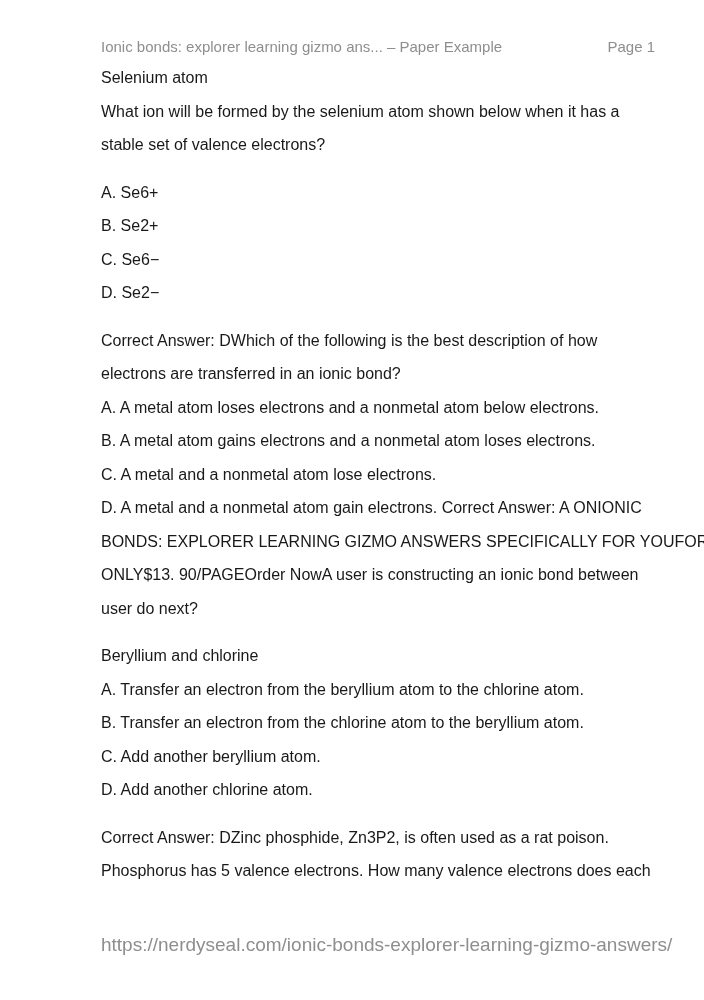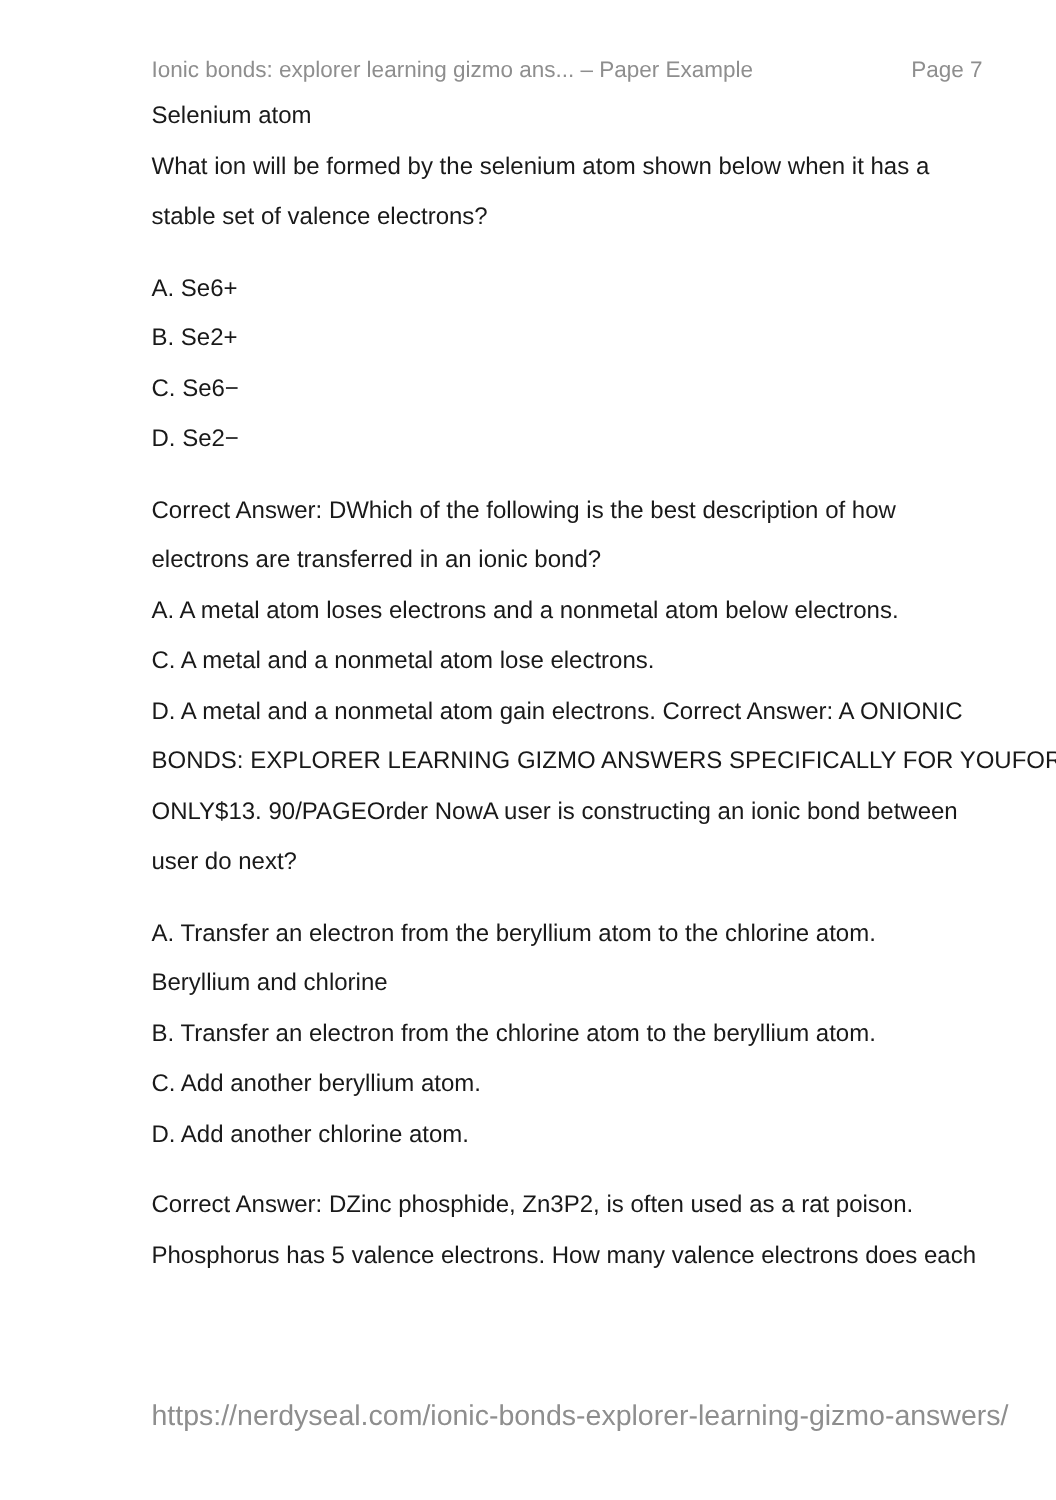--- a/index.html
+++ b/index.html
@@ -57,21 +57,21 @@
     white-space: nowrap;
   }
 </style>
 </head>
 <body>
 
 <div class="page">
 
   <div class="page-header">
     <span>Ionic bonds: explorer learning gizmo ans... – Paper Example</span>
-    <span>Page 7</span>
+    <span>Page 1</span>
   </div>
 
   <div class="doc-body">
       <p class="para">
         <span class="line">Selenium atom</span>
       </p>
       <p class="para gap-after">
         <span class="line">What ion will be formed by the selenium atom shown below when it has a</span>
         <span class="line">stable set of valence electrons?</span>
       </p>
@@ -88,33 +88,36 @@
         <span class="line">D. Se2−</span>
       </p>
       <p class="para">
         <span class="line">Correct Answer: DWhich of the following is the best description of how</span>
         <span class="line">electrons are transferred in an ionic bond?</span>
       </p>
       <p class="para">
         <span class="line">A. A metal atom loses electrons and a nonmetal atom below electrons.</span>
       </p>
       <p class="para">
+        <span class="line">B. A metal atom gains electrons and a nonmetal atom loses electrons.</span>
+      </p>
+      <p class="para">
         <span class="line">C. A metal and a nonmetal atom lose electrons.</span>
       </p>
       <p class="para gap-after">
         <span class="line">D. A metal and a nonmetal atom gain electrons. Correct Answer: A ONIONIC</span>
         <span class="line">BONDS: EXPLORER LEARNING GIZMO ANSWERS SPECIFICALLY FOR YOUFOR</span>
         <span class="line">ONLY$13. 90/PAGEOrder NowA user is constructing an ionic bond between</span>
         <span class="line">user do next?</span>
       </p>
       <p class="para">
-        <span class="line">A. Transfer an electron from the beryllium atom to the chlorine atom.</span>
+        <span class="line">Beryllium and chlorine</span>
       </p>
       <p class="para">
-        <span class="line">Beryllium and chlorine</span>
+        <span class="line">A. Transfer an electron from the beryllium atom to the chlorine atom.</span>
       </p>
       <p class="para">
         <span class="line">B. Transfer an electron from the chlorine atom to the beryllium atom.</span>
       </p>
       <p class="para">
         <span class="line">C. Add another beryllium atom.</span>
       </p>
       <p class="para gap-after">
         <span class="line">D. Add another chlorine atom.</span>
       </p>

